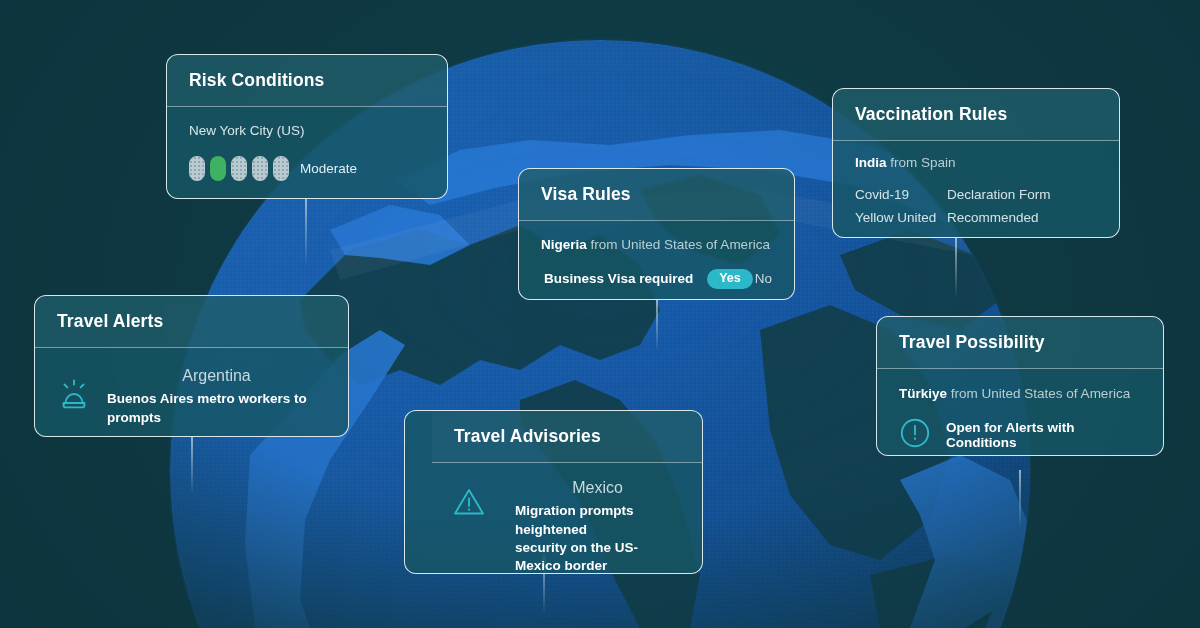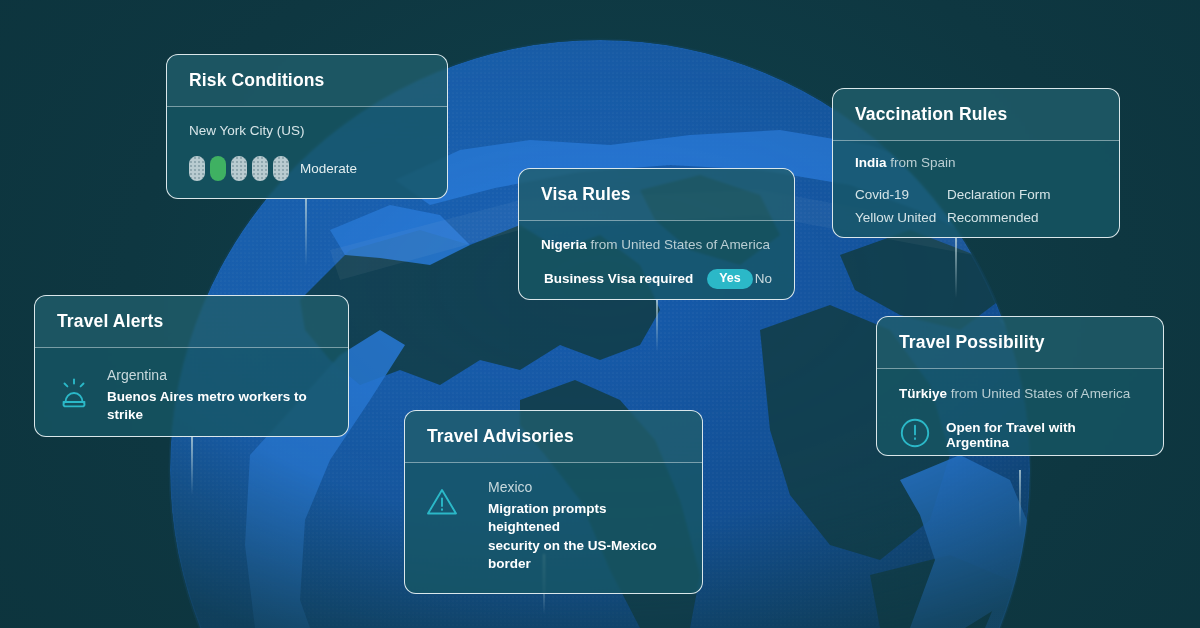--- a/index.html
+++ b/index.html
@@ -139,24 +139,25 @@
 
   
   .icon-row {
     display: flex;
     align-items: center;
     gap: 16px;
   }
   .icon-row.top { align-items: flex-start; gap: 29px; }
   .ico { flex: none; display: block; }
   .alert-country {
-    font-size: 14px;
+    font-size: 16px;
     color: #c8d9dd;
     margin-bottom: 5px;
     line-height: 1.15;
+    text-align: center;
   }
   .alert-head {
     font-size: 13.5px;
     color: #ffffff;
     font-weight: bold;
     line-height: 1.35;
   }
   .possibility-text {
     font-size: 13.5px;
     color: #ffffff;
@@ -317,27 +318,27 @@
             <path d="M17 2.5 L17 6.5"></path>
             <path d="M7.5 6.5 L10.4 9.4"></path>
             <path d="M26.5 6.5 L23.6 9.4"></path>
             <path d="M8.5 25 C8.5 20 12.3 16 17 16 C21.7 16 25.5 20 25.5 25"></path>
             <path d="M6.5 25 L27.5 25"></path>
             <rect x="6.5" y="25" width="21" height="4.4" rx="2.2"></rect>
           </svg>
         </span>
         <span>
           <span class="alert-country" style="display:block;">Argentina</span>
-          <span class="alert-head" style="display:block;">Buenos Aires metro workers to strike</span>
-        </span>
-      </div>
-    </div>
-  </div>
-
-  <div class="card" style="left:404px; top:410px; width:299px; height:184px;">
+          <span class="alert-head" style="display:block;">Buenos Aires metro workers to prompts</span>
+        </span>
+      </div>
+    </div>
+  </div>
+
+  <div class="card" style="left:404px; top:410px; width:299px; height:164px;padding-left:27px;">
     <div class="card-head">
       <span class="card-title">Travel Advisories</span>
     </div>
     <div class="card-body" style="padding:16px 22px 0 20px;">
       <div class="icon-row top">
         <span class="ico" style="margin-top:6px;">
           <svg width="34" height="34" viewBox="0 0 34 34" fill="none" stroke="#2bb8c8" stroke-width="1.9" stroke-linejoin="round" stroke-linecap="round">
             <path d="M17 5 L31 28.5 L3 28.5 Z"></path>
             <path d="M17 13.5 L17 21"></path>
             <path d="M17 24.3 L17 24.9"></path>
@@ -363,18 +364,18 @@
         <span class="muted">United States of America</span>
       </div>
       <div class="icon-row" style="margin-top:15px; gap:15px;">
         <span class="ico">
           <svg width="32" height="32" viewBox="0 0 32 32" fill="none" stroke="#2bb8c8" stroke-width="1.9" stroke-linecap="round">
             <circle cx="16" cy="16" r="13.2"></circle>
             <path d="M16 8.8 L16 17.4"></path>
             <path d="M16 21.3 L16 22.1"></path>
           </svg>
         </span>
-        <span class="possibility-text">Open for Travel with Argentina</span>
+        <span class="possibility-text">Open for Alerts with Conditions</span>
       </div>
     </div>
   </div>
 
 </div>
 
 </body></html>

